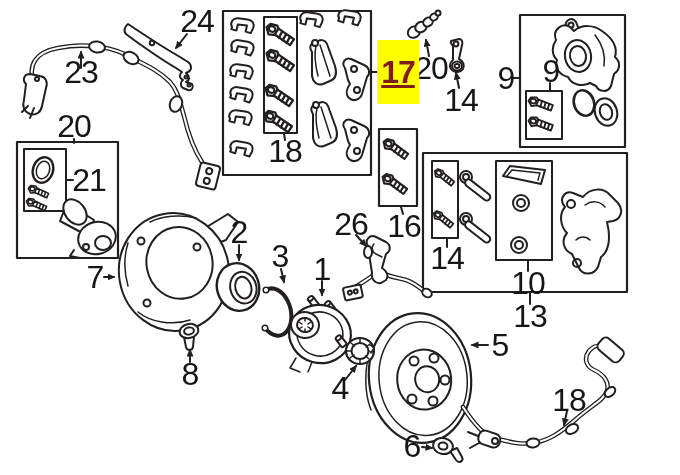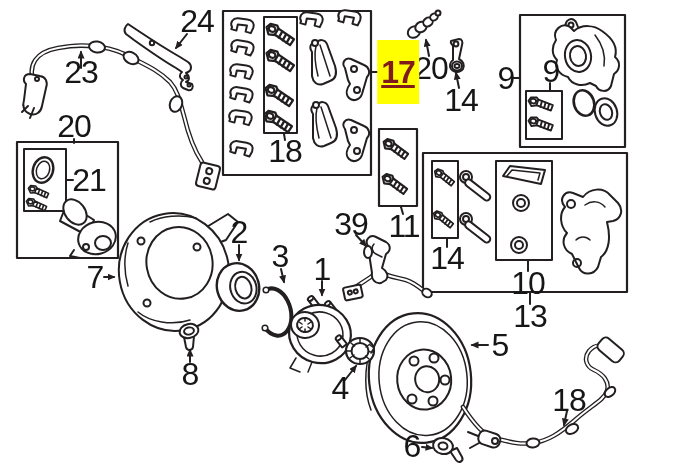--- a/index.html
+++ b/index.html
@@ -324,22 +324,22 @@
   <span class="callout" style="left:412px;top:446px">6</span>
   <span class="callout" style="left:95px;top:277px">7</span>
   <span class="callout" style="left:190px;top:374px">8</span>
   <span class="callout" style="left:506px;top:78px">9</span>
   <span class="callout" style="left:551px;top:71px">9</span>
   <span class="callout" style="left:431px;top:68px">20</span>
   <span class="callout" style="left:461px;top:100px">14</span>
   <span class="callout" style="left:530px;top:316px">13</span>
   <span class="callout" style="left:447px;top:258px">14</span>
   <span class="callout" style="left:528px;top:283px">10</span>
-  <span class="callout" style="left:404px;top:226px">11</span>
+  <span class="callout" style="left:404px;top:226px">16</span>
   <span class="callout highlight" style="left:398px;top:72px">17</span>
   <span class="callout" style="left:285px;top:151px">18</span>
   <span class="callout" style="left:569px;top:400px">18</span>
   <span class="callout" style="left:74px;top:126px">20</span>
   <span class="callout" style="left:89px;top:180px">21</span>
-  <span class="callout" style="left:351px;top:224px">39</span>
+  <span class="callout" style="left:351px;top:224px">26</span>
   <span class="callout" style="left:81px;top:72px">23</span>
   <span class="callout" style="left:197px;top:21px">24</span>
 </div>
 
 </body></html>

